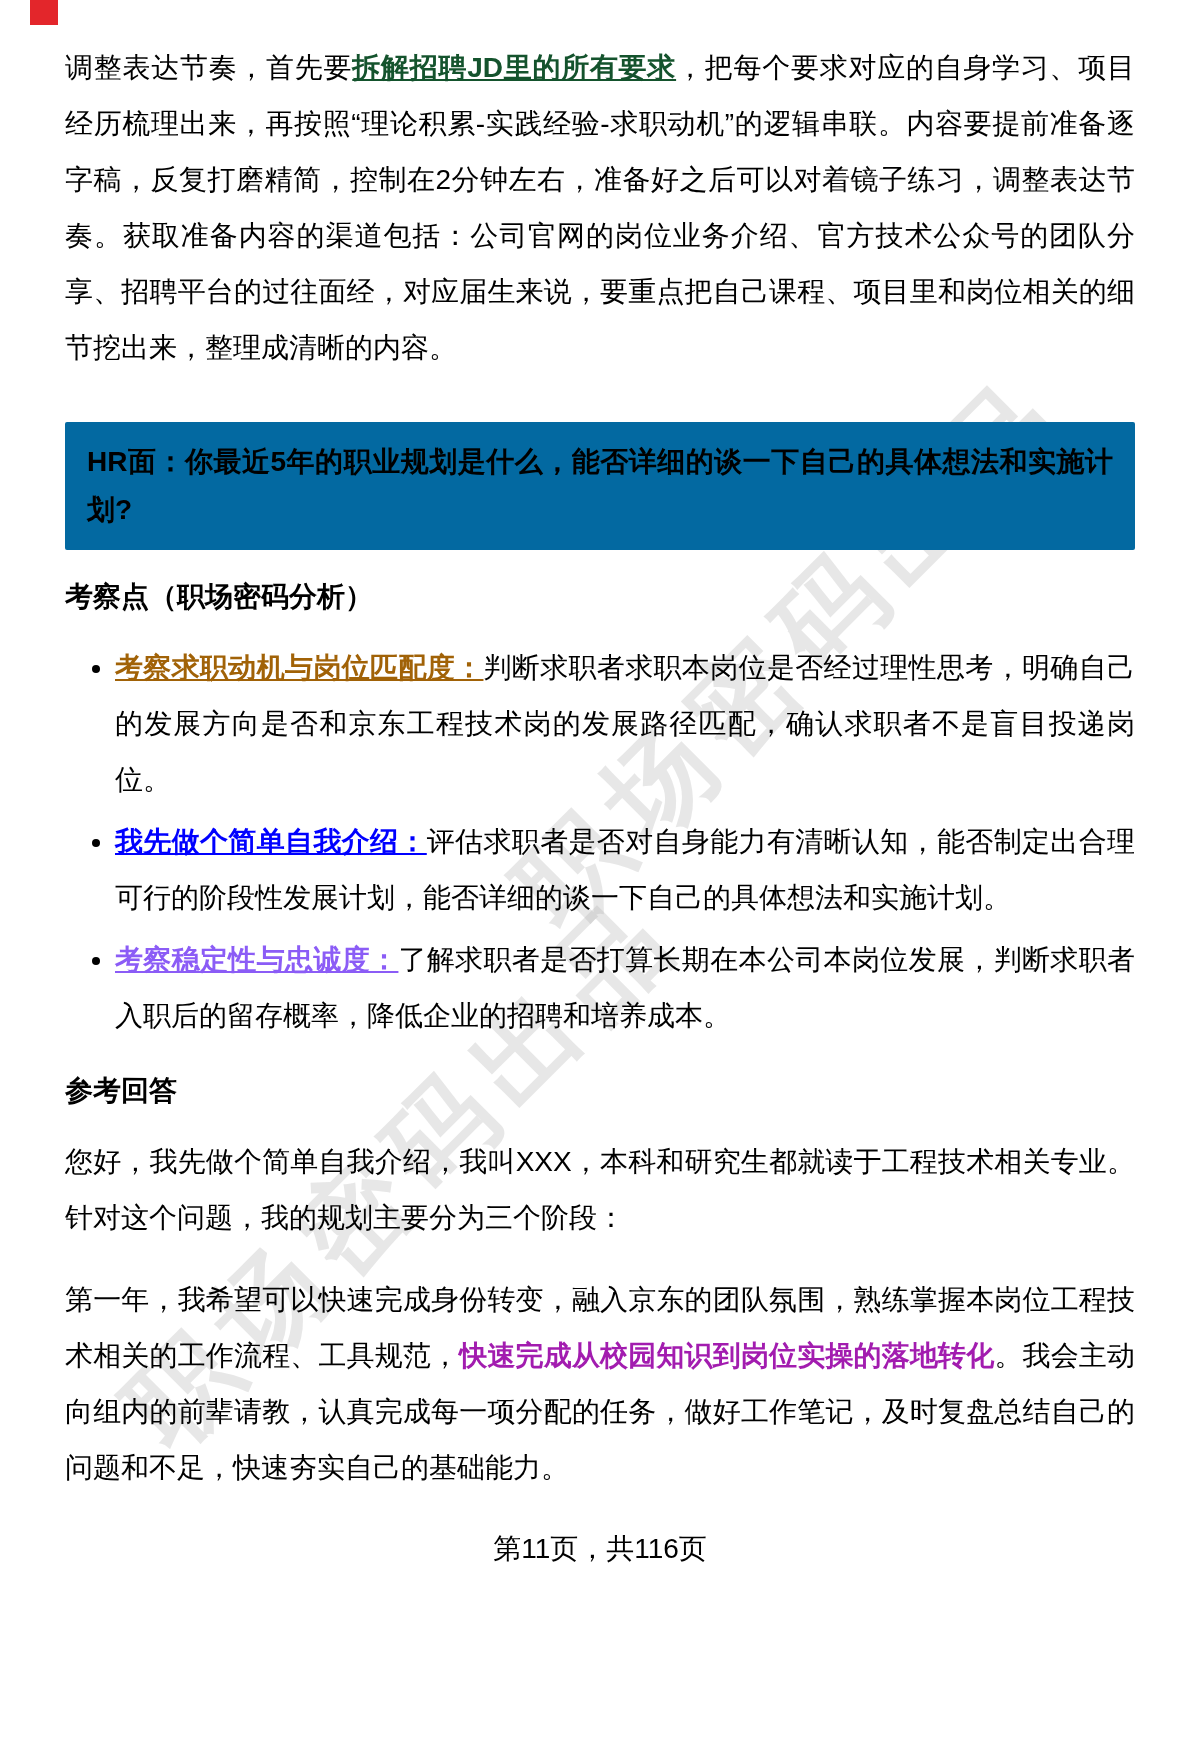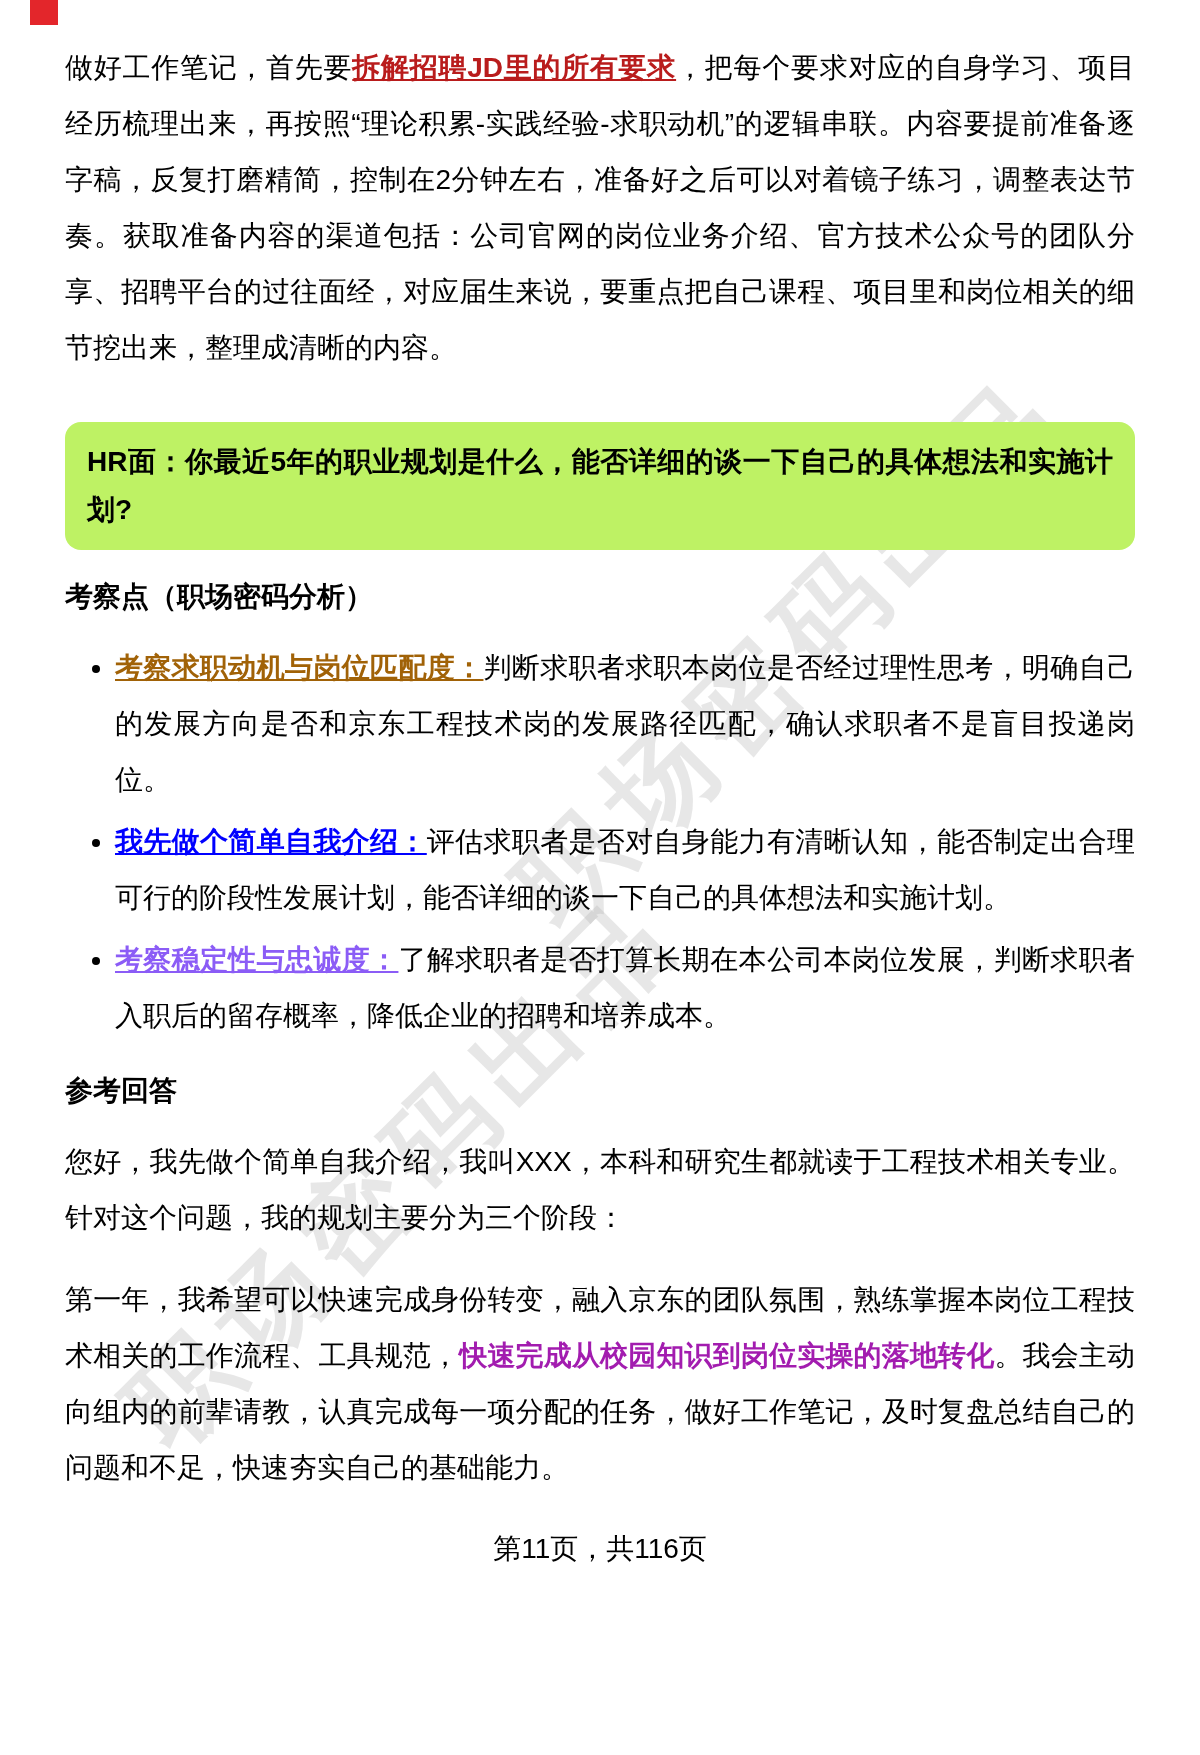--- a/index.html
+++ b/index.html
@@ -42,28 +42,28 @@
     z-index: 1;
     padding: 40px 65px 0 65px;
   }
   .para {
     font-size: 28px;
     line-height: 2.0;
     text-align: justify;
     margin: 0 0 26px 0;
   }
   .link {
-    color: #b91c1c;
+    color: #14532d;
     font-weight: bold;
     text-decoration: underline;
     cursor: pointer;
   }
   .question-box {
-    background: #bef264;
-    border-radius: 16px;
+    background: #0369a1;
+    border-radius: 2px;
     padding: 16px 22px;
     margin: 46px 0 24px 0;
     font-size: 28px;
     font-weight: bold;
     line-height: 1.72;
     text-align: justify;
   }
   .section-heading {
     font-size: 28px;
     font-weight: bold;
@@ -102,21 +102,21 @@
 
 <div class="page">
 
   <div class="red-mark"></div>
 
   <div class="watermark wm1">职场密码出品</div>
   <div class="watermark wm2">职场密码出品</div>
 
   <div class="content">
 
-    <p class="para"><span>做好工作笔记，首先要</span><a class="link">拆解招聘JD里的所有要求</a><span>，把每个要求对应的自身学习、项目经历梳理出来，再按照“理论积累-实践经验-求职动机”的逻辑串联。内容要提前准备逐字稿，反复打磨精简，控制在2分钟左右，准备好之后可以对着镜子练习，调整表达节奏。获取准备内容的渠道包括：公司官网的岗位业务介绍、官方技术公众号的团队分享、招聘平台的过往面经，对应届生来说，要重点把自己课程、项目里和岗位相关的细节挖出来，整理成清晰的内容。</span></p>
+    <p class="para"><span>调整表达节奏，首先要</span><a class="link">拆解招聘JD里的所有要求</a><span>，把每个要求对应的自身学习、项目经历梳理出来，再按照“理论积累-实践经验-求职动机”的逻辑串联。内容要提前准备逐字稿，反复打磨精简，控制在2分钟左右，准备好之后可以对着镜子练习，调整表达节奏。获取准备内容的渠道包括：公司官网的岗位业务介绍、官方技术公众号的团队分享、招聘平台的过往面经，对应届生来说，要重点把自己课程、项目里和岗位相关的细节挖出来，整理成清晰的内容。</span></p>
 
     <div class="question-box">
       <span>HR面：你最近5年的职业规划是什么，能否详细的谈一下自己的具体想法和实施计划?</span>
     </div>
 
     <h3 class="section-heading">考察点（职场密码分析）</h3>
 
     <ul class="bullet-list">
       <li><span class="lead lead-red">考察求职动机与岗位匹配度：</span><span>判断求职者求职本岗位是否经过理性思考，明确自己的发展方向是否和京东工程技术岗的发展路径匹配，确认求职者不是盲目投递岗位。</span></li>
       <li><span class="lead lead-blue">我先做个简单自我介绍：</span><span>评估求职者是否对自身能力有清晰认知，能否制定出合理可行的阶段性发展计划，能否详细的谈一下自己的具体想法和实施计划。</span></li>

